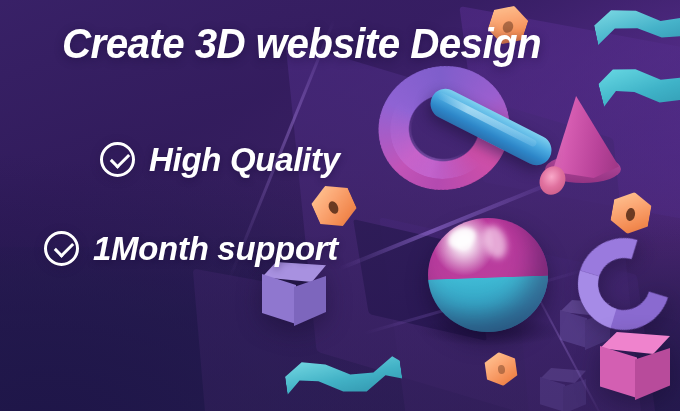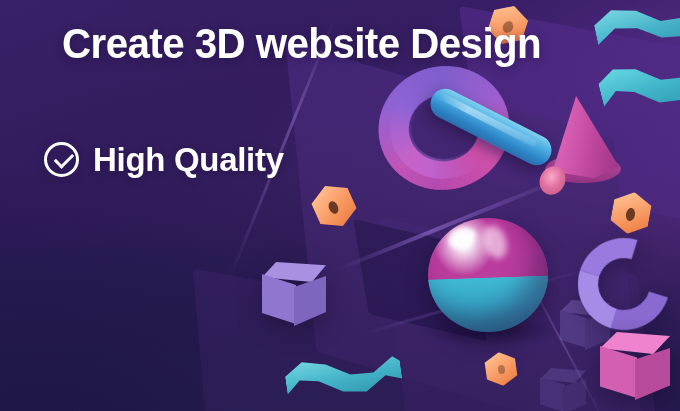--- a/index.html
+++ b/index.html
@@ -3,20 +3,21 @@
 <meta charset="utf-8">
 <style>
   html,body{margin:0;padding:0;background:#1a1230;}
   *{box-sizing:border-box;}
   #banner{
     position:relative;
     width:680px;height:411px;
     overflow:hidden;
     font-family:"Liberation Sans", sans-serif;
     background:#3a2270;
+    font-style:italic;
   }
   
   .bg-base{
     position:absolute;inset:0;
     background:
       radial-gradient(130% 110% at 100% 10%, #6c36a6 0%, #5a2d90 22%, #47256f 45%, #35215c 68%, #2a1a50 100%);
   }
   .bg-tint-left{
     position:absolute;inset:0;
     background:linear-gradient(155deg, rgba(57,33,104,0.95) 0%, rgba(49,27,92,0.85) 30%, rgba(40,26,82,0.35) 55%, rgba(34,26,77,0.0) 78%);
@@ -352,17 +353,21 @@
     <div class="title">Create 3D website Design</div>
 
     <div class="features">
 
       <div class="feature">
         <span class="check"></span>
         <span class="feature-label">High Quality</span>
       </div>
 
 
+      <div class="feature">
+        <span class="check"></span>
+        <span class="feature-label">1Month support</span>
+      </div>
 
     </div>
   </div>
 
 </div>
 
 </body></html>

